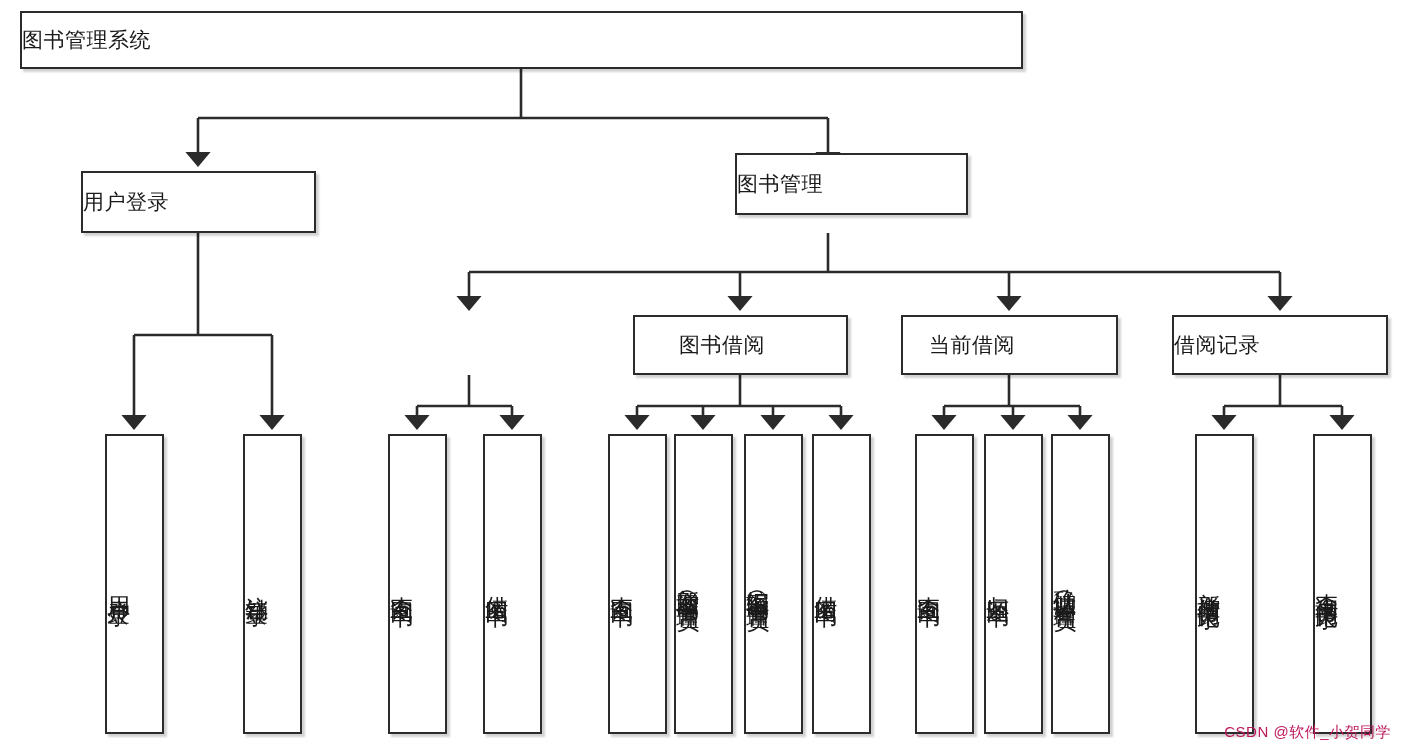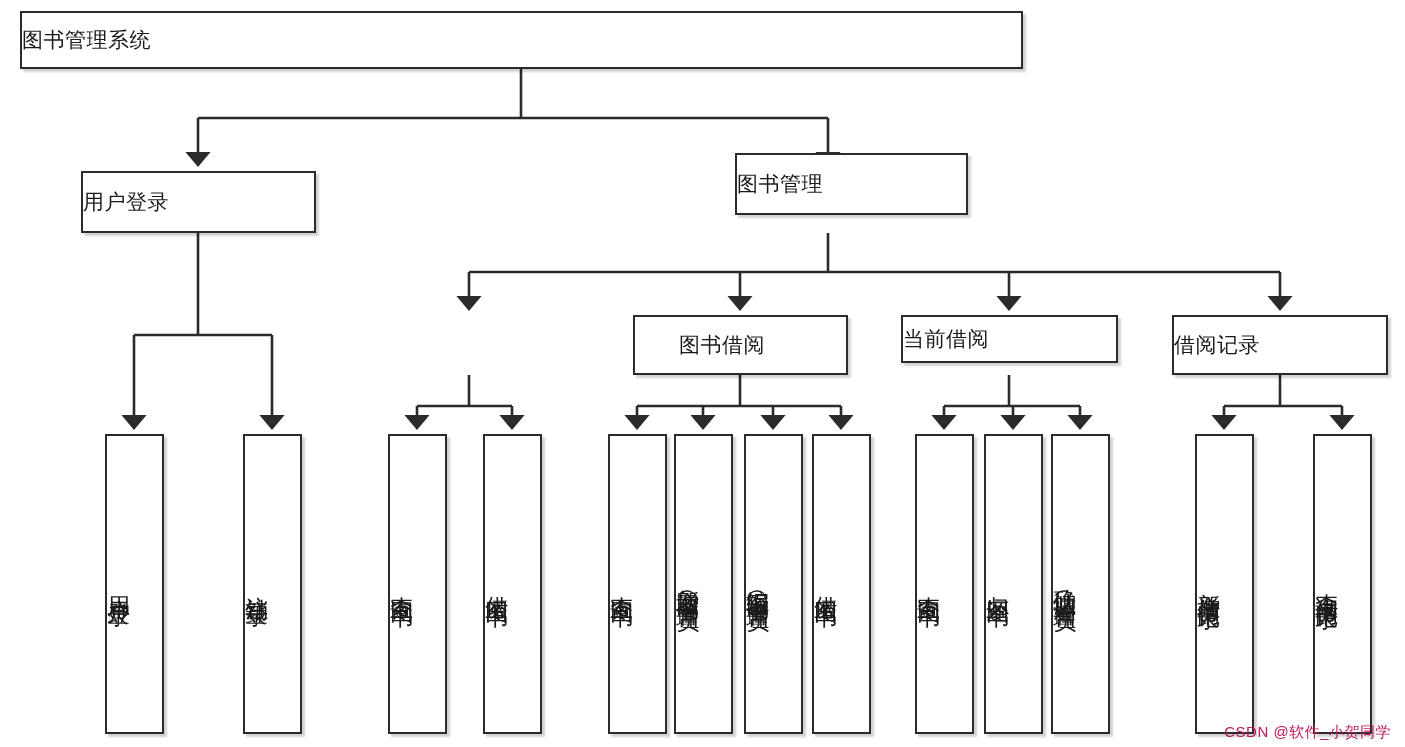--- a/index.html
+++ b/index.html
@@ -134,21 +134,21 @@
   <div class="node horizontal" style="left:81px; top:171px; width:235px; height:62px;">
     <span class="label">用户登录</span>
   </div>
   <div class="node horizontal" style="left:711px; top:153px; width:233px; height:62px;margin-left:24px;">
     <span class="label">图书管理</span>
   </div>
 
   <div class="node horizontal" style="left:633px; top:315px; width:215px; height:60px;padding-left:44px;">
     <span class="label">图书借阅</span>
   </div>
-  <div class="node horizontal" style="left:901px; top:315px; width:217px; height:48px;">
+  <div class="node horizontal" style="left:901px; top:315px; width:217px; height:60px;padding-left:26px;">
     <span class="label">当前借阅</span>
   </div>
   <div class="node horizontal" style="left:1172px; top:315px; width:216px; height:60px;">
     <span class="label">借阅记录</span>
   </div>
 
   <div class="node vertical" style="left:105px; top:434px; width:59px; height:300px;">
     <span class="label">用户登录</span>
   </div>
   <div class="node vertical" style="left:243px; top:434px; width:59px; height:300px;">

